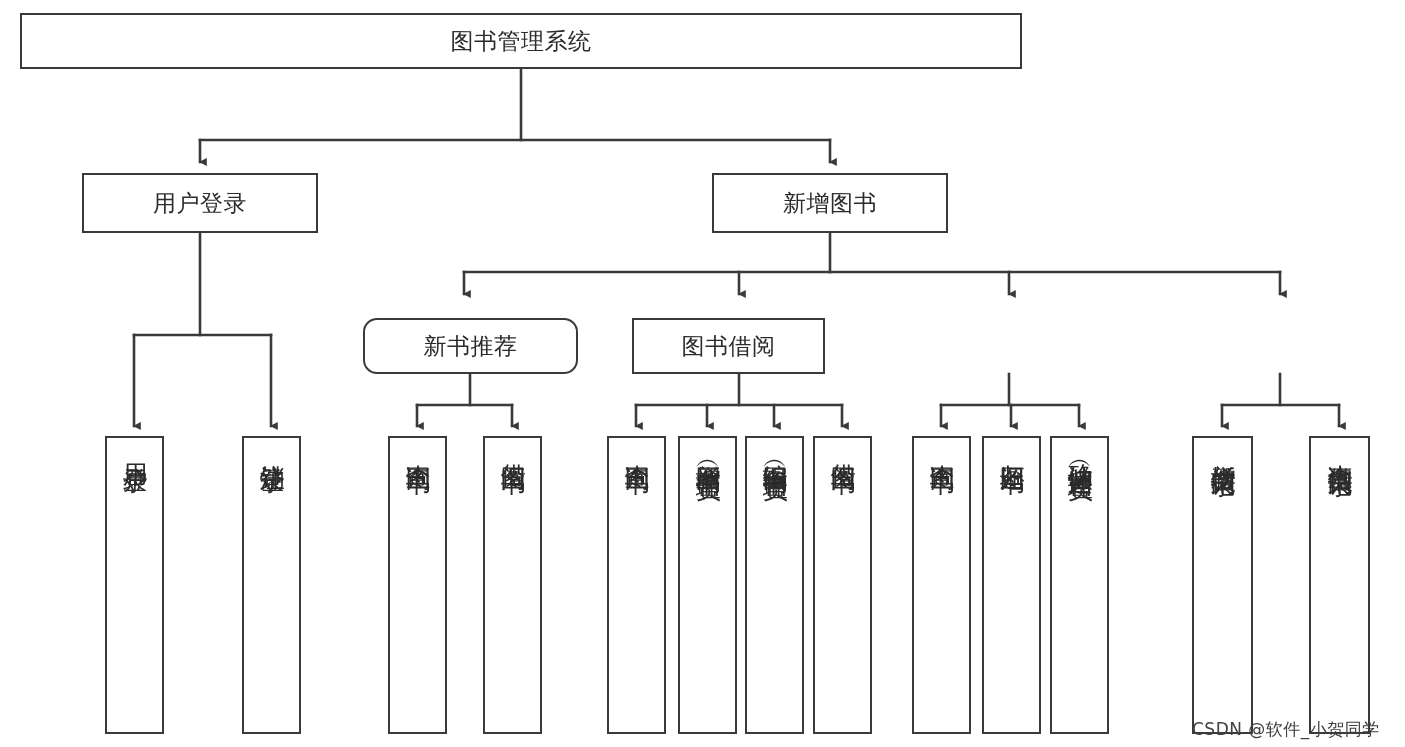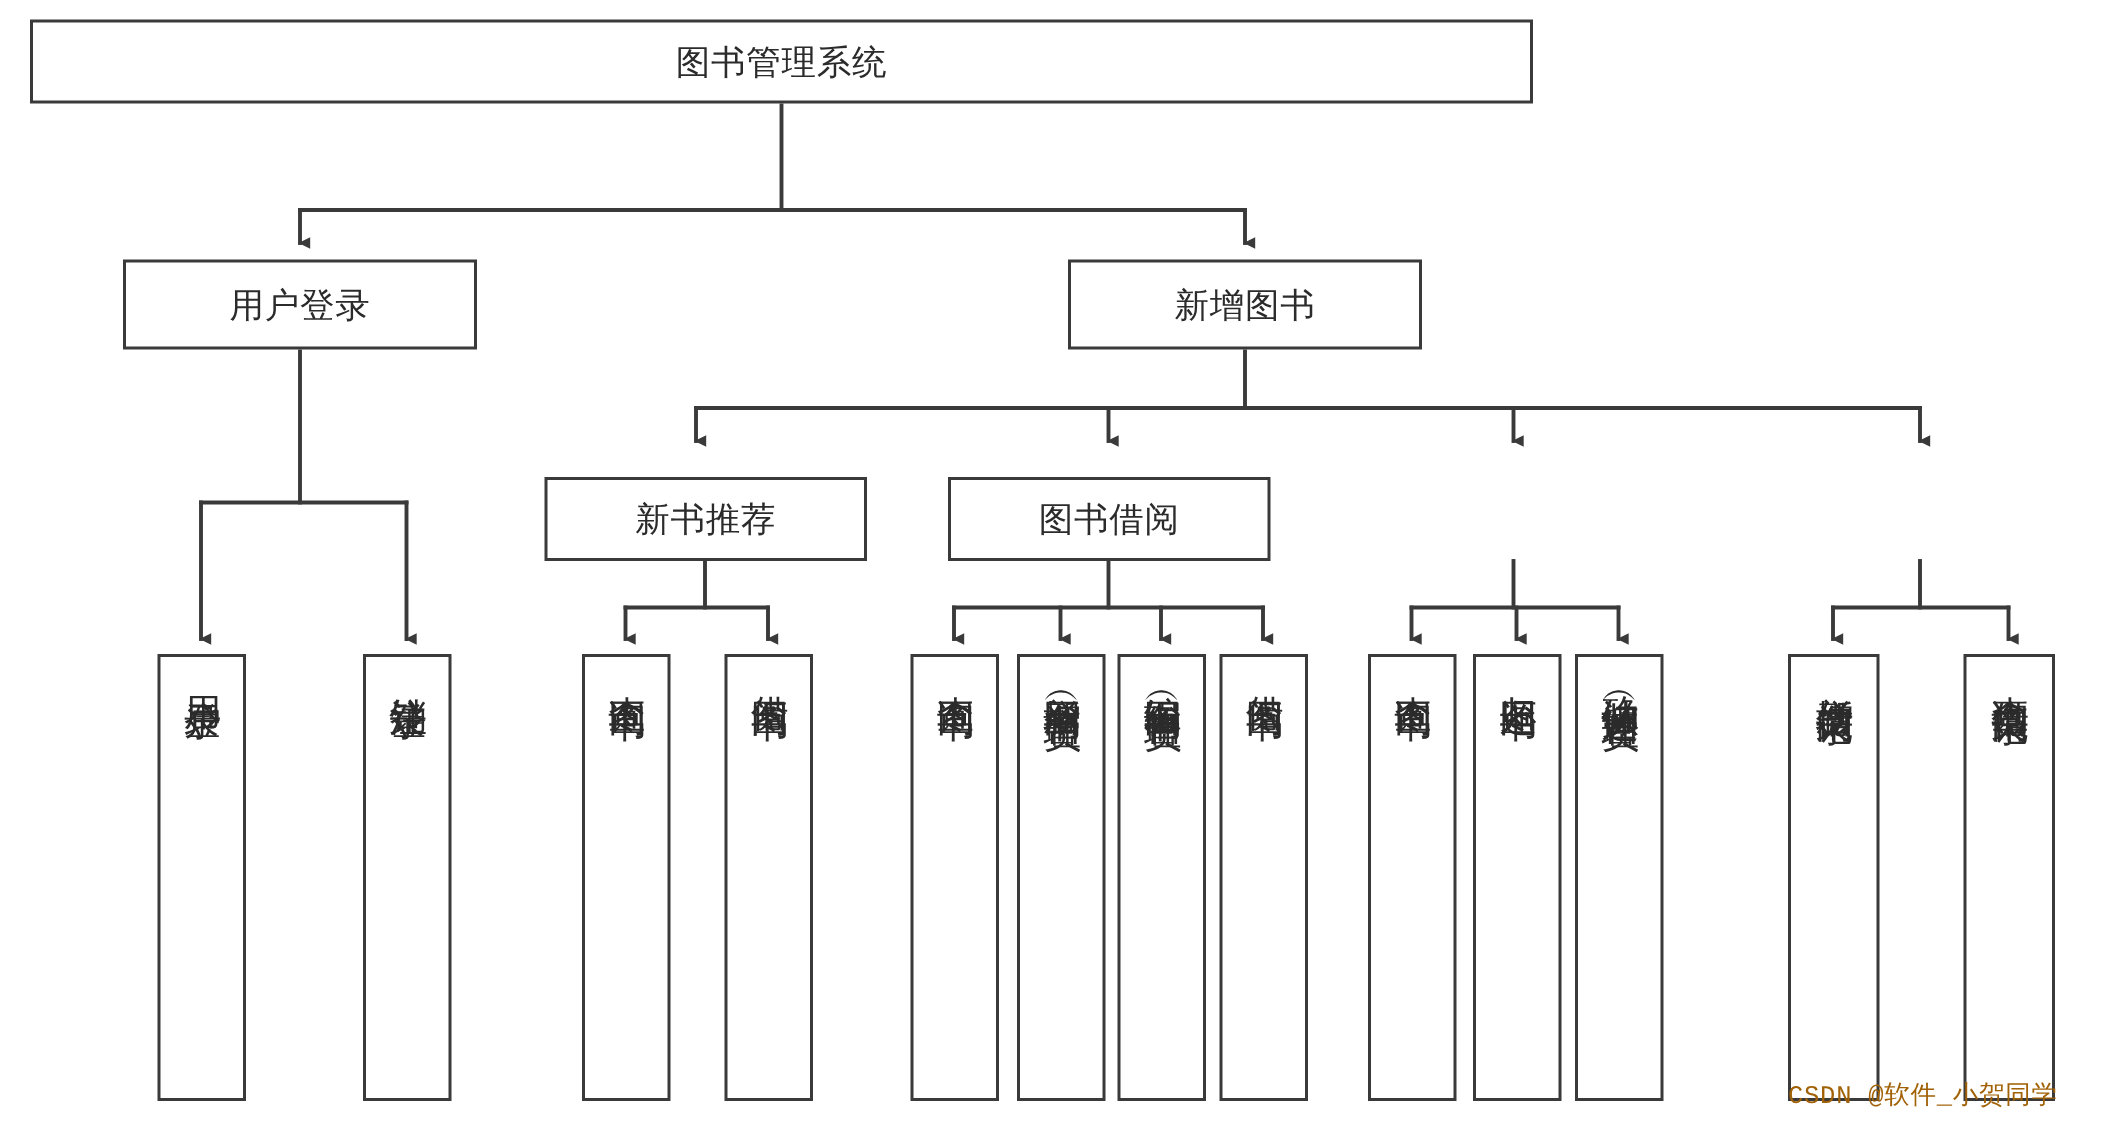--- a/index.html
+++ b/index.html
@@ -49,24 +49,23 @@
     text-orientation: upright;
     font-size: 25px;
     line-height: 1.05;
     letter-spacing: 2px;
     white-space: nowrap;
     color: #2b2b2b;
   }
   .watermark {
     position: absolute;
     font-size: 17px;
-    color: #a16207;
+    color: #404040;
     white-space: nowrap;
     letter-spacing: 0.5px;
-    font-family: Liberation Mono, monospace;
   }
 </style>
 </head>
 <body>
 
 <div id="canvas">
 
   <svg id="wires" viewBox="0 0 1405 747">
     <defs>
       <marker id="arrow" markerWidth="9" markerHeight="9" refX="4.5" refY="7.4" orient="auto-start-reverse" markerUnits="userSpaceOnUse">
@@ -123,24 +122,24 @@
     <span>图书管理系统</span>
   </div>
 
   <div class="node horiz" style="left:82px; top:173px; width:236px; height:60px;">
     <span>用户登录</span>
   </div>
   <div class="node horiz" style="left:712px; top:173px; width:236px; height:60px;">
     <span>新增图书</span>
   </div>
 
-  <div class="node horiz" style="left:363px; top:318px; width:215px; height:56px;">
+  <div class="node horiz" style="left:363px; top:318px; width:215px; height:56px;border-radius:14px;">
     <span>新书推荐</span>
   </div>
-  <div class="node horiz" style="left:632px; top:318px; width:215px; height:56px;font-family:Liberation Serif, serif;">
+  <div class="node horiz" style="left:632px; top:318px; width:193px; height:56px;font-family:Liberation Serif, serif;">
     <span>图书借阅</span>
   </div>
 
   <div class="node vert" style="left:105px; top:436px; width:59px; height:298px;">
     <span class="vlabel">用户登录</span>
   </div>
   <div class="node vert" style="left:242px; top:436px; width:59px; height:298px;">
     <span class="vlabel">注销登录</span>
   </div>
 

